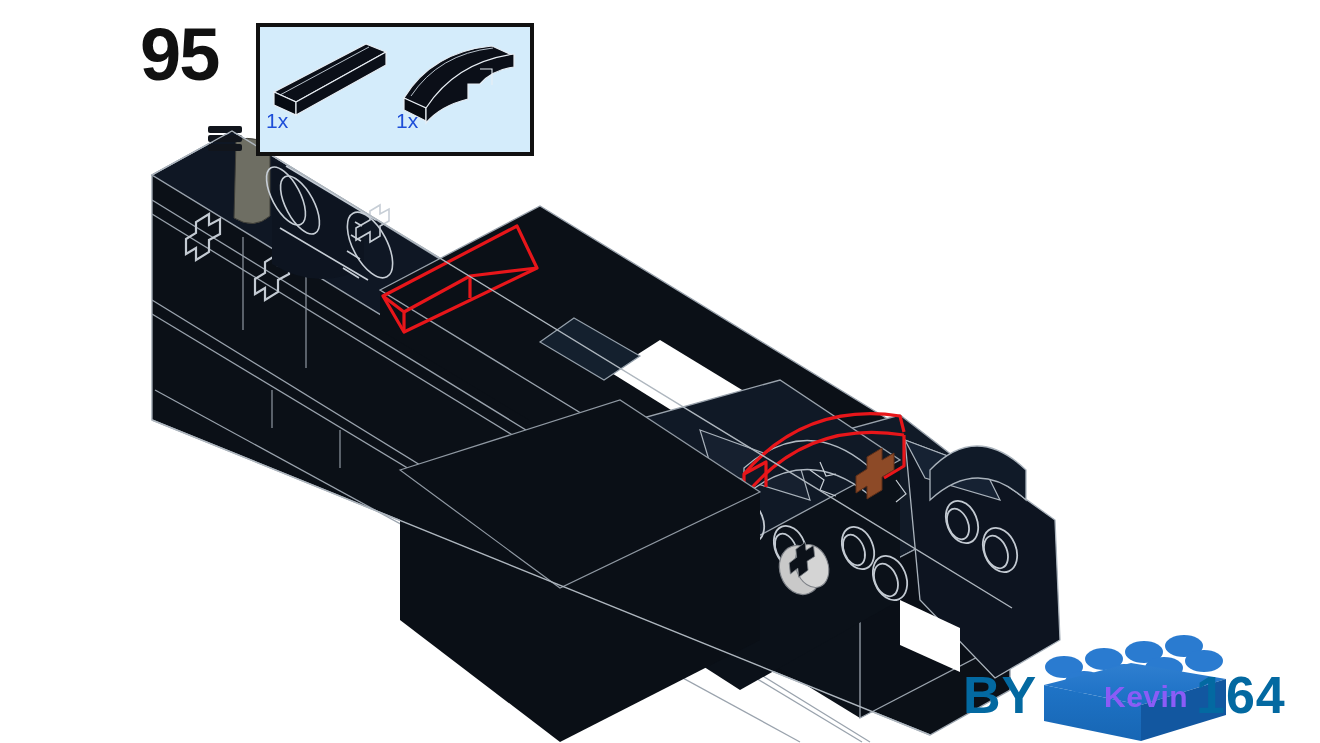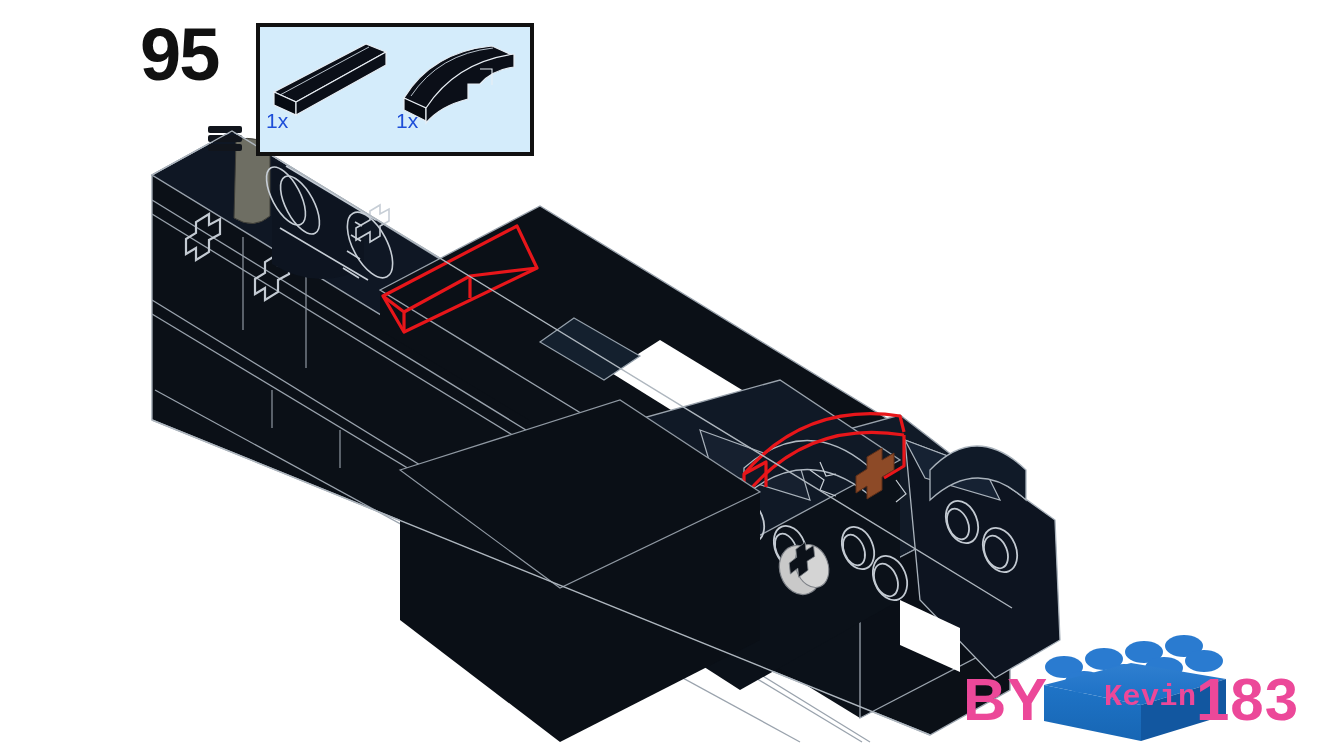--- a/index.html
+++ b/index.html
@@ -17,29 +17,29 @@
     position:absolute;left:256px;top:23px;width:278px;height:133px;
     background:#d4ecfb;border:4px solid #111111;box-sizing:border-box;
   }
   .callout-qty{
     position:absolute;font-size:21px;color:#1d4ed8;font-weight:400;
     font-family:"Liberation Sans","DejaVu Sans",sans-serif;
   }
   .qty-a{left:266px;top:109px;}
   .qty-b{left:396px;top:109px;}
   .wm-text{
-    position:absolute;font-size:60px;font-weight:bold;color:#ec4899;
+    position:absolute;font-size:52px;font-weight:bold;color:#0369a1;
     letter-spacing:1px;font-family:"Liberation Sans","DejaVu Sans",sans-serif;
     user-select:none;
   }
   .wm-by{left:963px;top:665px;}
   .wm-num{left:1196px;top:665px;}
   .wm-name{
     position:absolute;left:1104px;top:680px;font-size:30px;font-weight:bold;
-    color:#ec4899;font-family:Liberation Mono, monospace;
+    color:#8b5cf6;font-family:Liberation Sans, sans-serif;
     user-select:none;letter-spacing:0.5px;
   }
 </style>
 </head>
 <body>
 
 <div id="stage">
 
   <svg id="artboard" viewBox="0 0 1320 743" width="1320" height="743" xmlns="http://www.w3.org/2000/svg">
     <defs>
@@ -242,16 +242,16 @@
       <path d="M170,85 q30,-46 88,-54 l0,13 q-22,3 -34,17 l-12,0 l0,15 q-28,7 -42,24 z" fill="#0b0f18" stroke="#e8eef4" stroke-width="1.2"></path>
       <path d="M155,73 q28,-42 82,-48" fill="none" stroke="#c9d4de" stroke-width="0.9"></path>
       <path d="M224,46 l12,0 l0,16" fill="none" stroke="#e8eef4" stroke-width="1.1"></path>
     </g>
   </svg>
 
   <div class="callout-qty qty-a">1x</div>
   <div class="callout-qty qty-b">1x</div>
 
   <div class="wm-text wm-by">BY</div>
-  <div class="wm-text wm-num">183</div>
+  <div class="wm-text wm-num">164</div>
   <div class="wm-name">Kevin</div>
 
 </div>
 
 </body></html>

